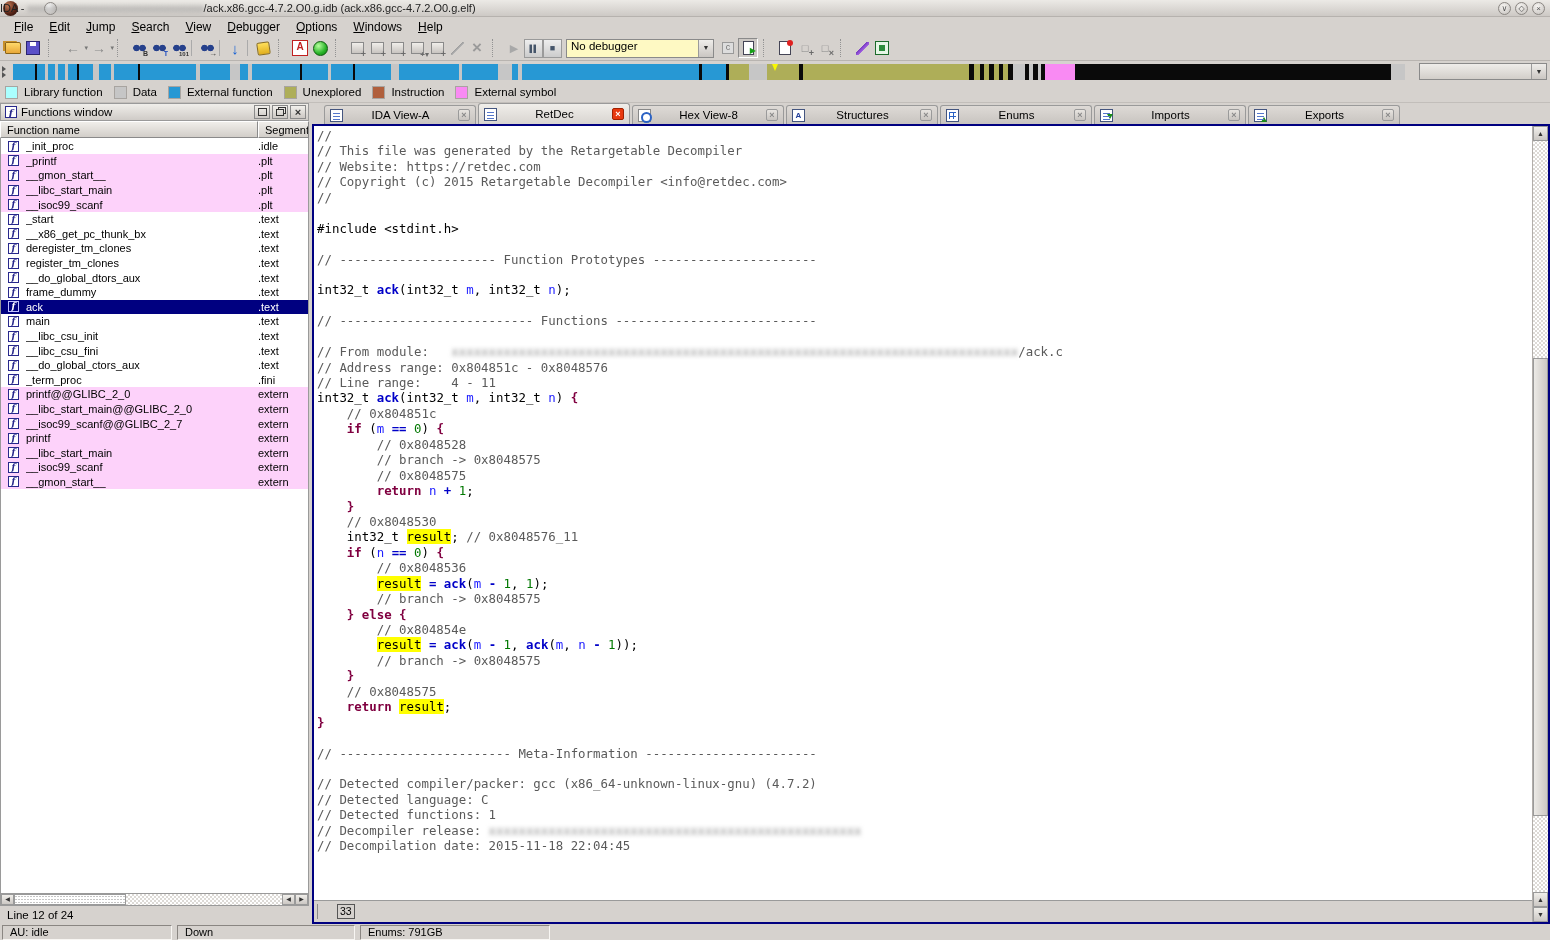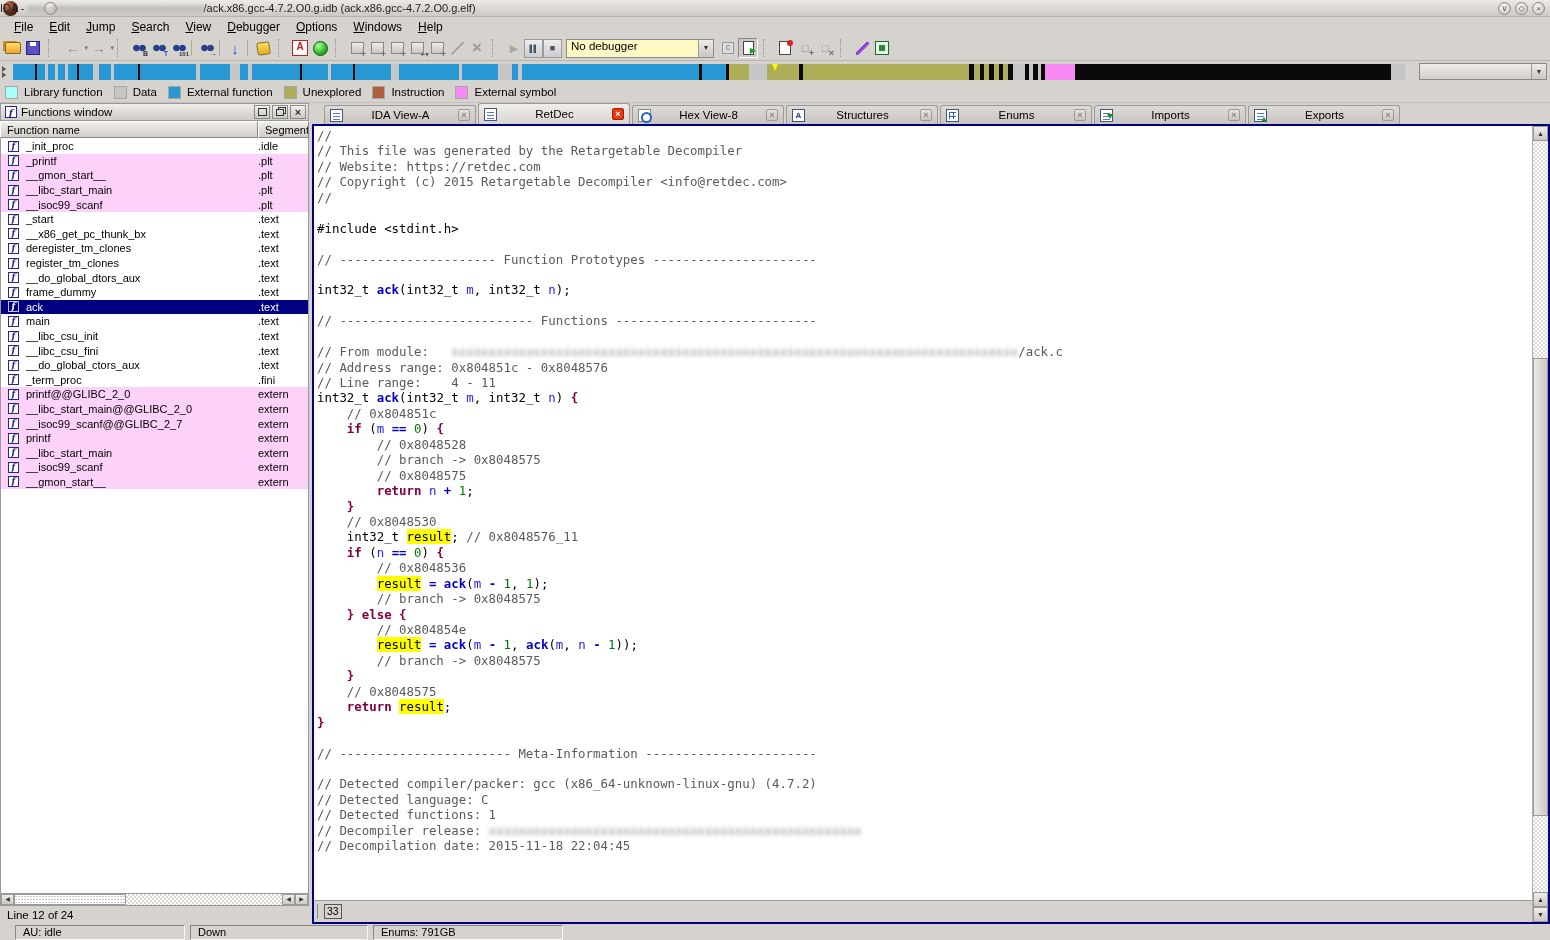--- a/index.html
+++ b/index.html
@@ -146,24 +146,24 @@
   .cl .o{color:#0000c8;font-weight:bold}
   .cl .f{color:#0000c8;font-weight:bold}
   .cl .n{color:#007800}
   .cl .h{background:#ffff00;color:#000}
   .cl .b{filter:blur(2.2px);color:#909090}
   .vscroll{position:absolute;right:0;top:0;bottom:0;width:16px;border-left:1px solid #b2aeaa}
   .vs-btn{position:absolute;left:0;width:15px;height:15px;background:linear-gradient(#f0eeea,#ccc8c4);border:1px solid #9a9a9a;text-align:center;font-size:7px;line-height:13px;color:#333}
   .vs-thumb{position:absolute;left:0;width:15px;top:232px;height:458px;background:linear-gradient(90deg,#eceae6,#ccc8c4);border:1px solid #9a9a9a}
   .bottomstrip{position:absolute;left:0;right:16px;bottom:0;height:22px;background:#d6d2ce;border-top:1px solid #9a9a9a;display:flex;align-items:center}
   .strip-handle{width:4px;height:15px;border-left:1px solid #8a8a8a;margin-left:3px}
-  .count-box{margin-left:3px;min-width:17px;height:15px;border:1px solid #555;font-size:10.5px;line-height:13px;text-align:center;padding:0 2px;background:#d6d2ce}
-
-  
-  .statusbar{height:16px;display:flex;align-items:center;gap:5px;padding-left:15px;font-size:11px}
+  .count-box{margin-left:16px;min-width:17px;height:15px;border:1px solid #555;font-size:10.5px;line-height:13px;text-align:center;padding:0 2px;background:#d6d2ce}
+
+  
+  .statusbar{height:16px;display:flex;align-items:center;gap:5px;padding-left:2px;font-size:11px}
   .sbox{height:15px;border:1px solid;border-color:#8a8682 #f8f6f3 #f8f6f3 #8a8682;padding:0 7px;line-height:13px;white-space:nowrap}
   .sbox:nth-child(1){min-width:170px}
   .sbox:nth-child(2){min-width:178px}
   .sbox:nth-child(3){min-width:190px}
 </style>
 </head>
 <body data-name="ida-window">
 
 <div class="titlebar" data-name="title-bar">
   <span class="wm-app-icon" data-name="window-manager-icon"></span>

